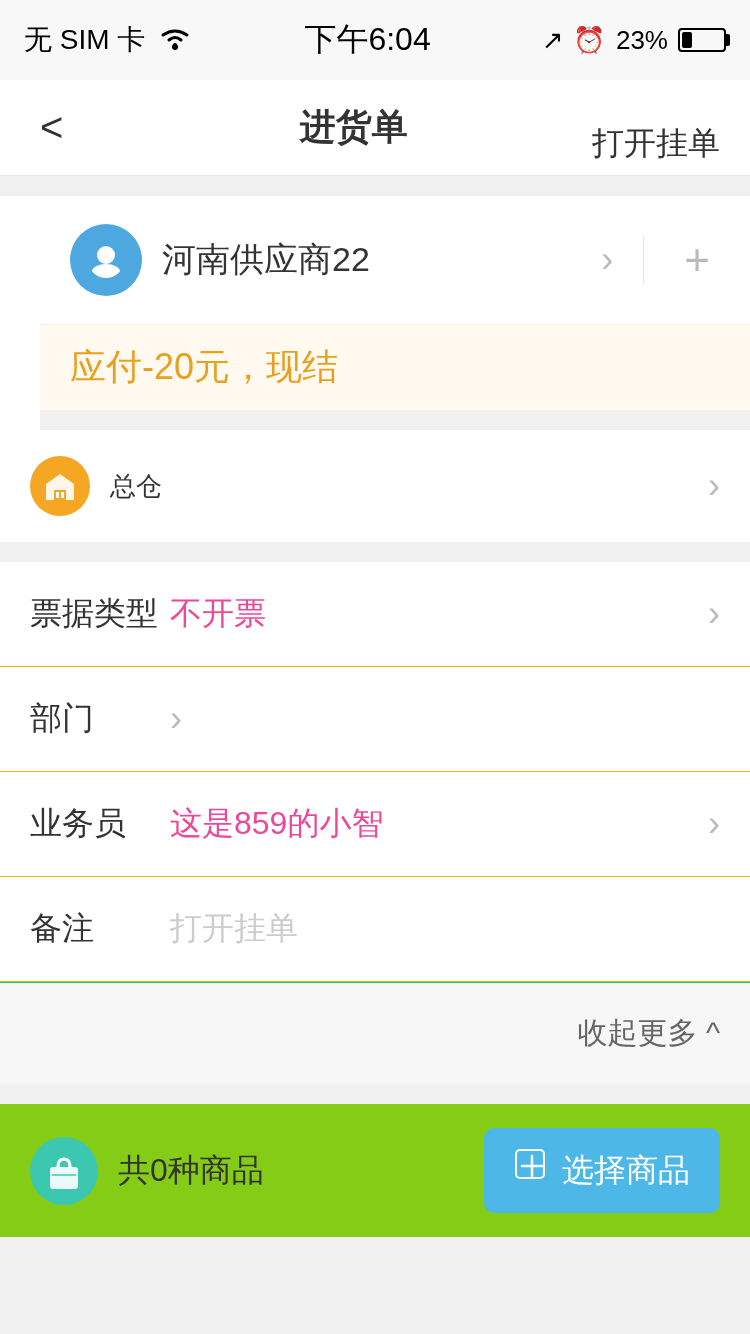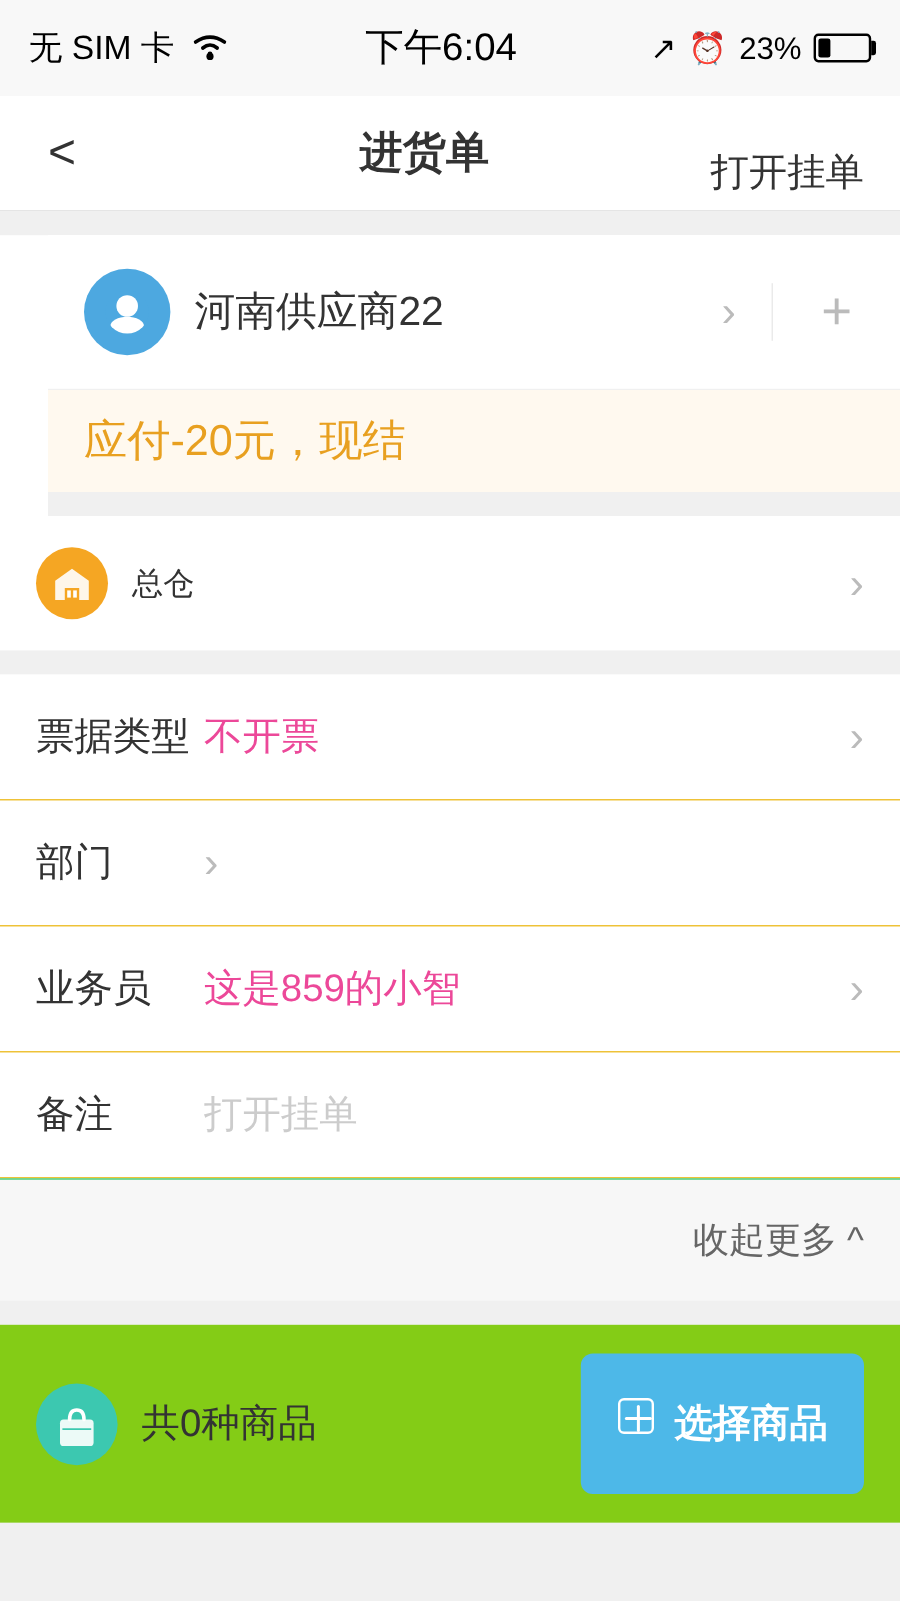--- a/index.html
+++ b/index.html
@@ -225,27 +225,26 @@
     }
     .product-count {
       flex: 1;
       font-size: 32px;
       color: #333;
     }
     .select-btn {
       background: #4db8e8;
       color: #fff;
       border-radius: 10px;
-      padding: 36px 30px;
+      padding: 20px 30px;
       font-size: 32px;
       display: flex;
       align-items: center;
       gap: 12px;
       cursor: pointer;
-      font-weight: bold;
     }
     .select-btn-icon {
       font-size: 36px;
     }
 
     
     .bottom-gray {
       flex: 1;
       background: #f0f0f0;
       min-height: 300px;

